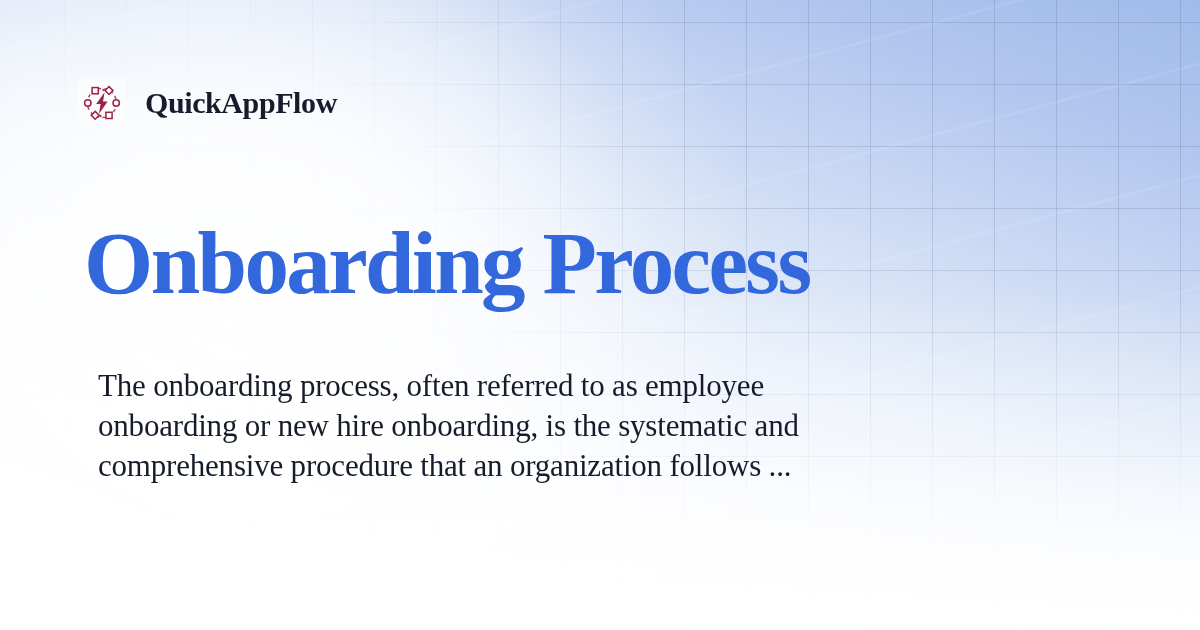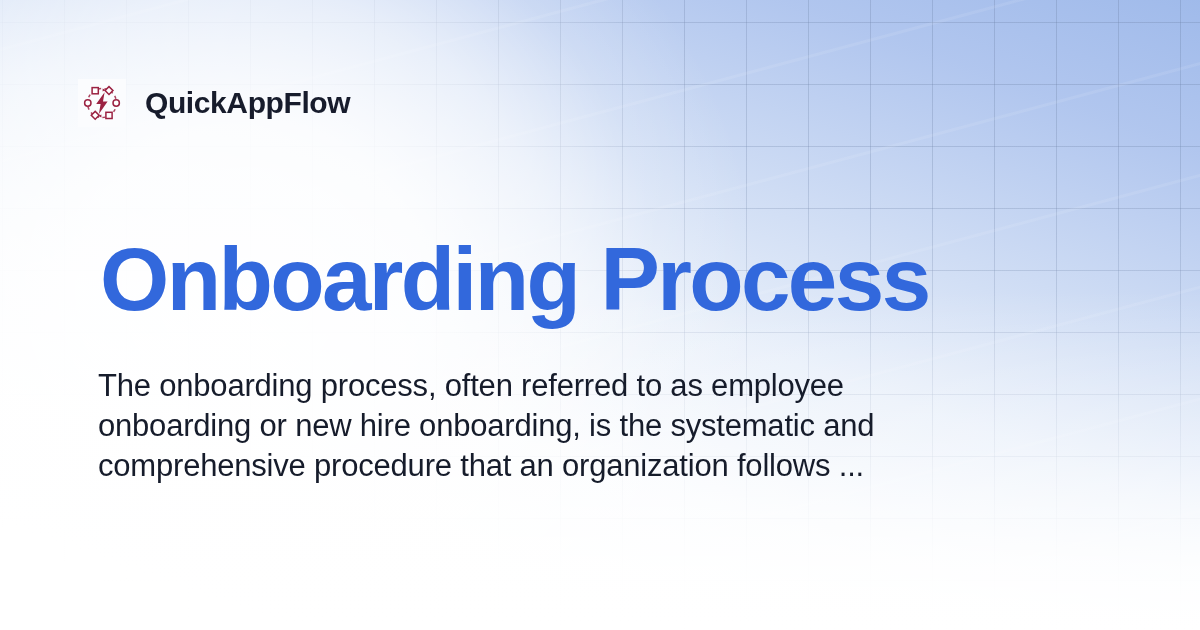--- a/index.html
+++ b/index.html
@@ -8,21 +8,21 @@
     padding: 0;
     background: #ffffff;
   }
 
   .og-card {
     position: relative;
     width: 1200px;
     height: 630px;
     overflow: hidden;
     background: #ffffff;
-    font-family: Liberation Sans, sans-serif;
+    font-family: Liberation Serif, serif;
     -webkit-font-smoothing: antialiased;
   }
 
   
 
   
   .bg-gradient {
     position: absolute;
     inset: 0;
     background:
@@ -138,21 +138,21 @@
     letter-spacing: -0.4px;
     color: #171c2c;
     line-height: 1;
     white-space: nowrap;
   }
 
   .headline {
     position: absolute;
     left: 84px;
     top: 217px;
-    margin: 16px;
+    margin: 0;
     font-size: 89px;
     font-weight: 700;
     letter-spacing: -2.6px;
     line-height: 1.04;
     color: #3268dc;
     white-space: nowrap;
   }
 
   .description {
     position: absolute;

